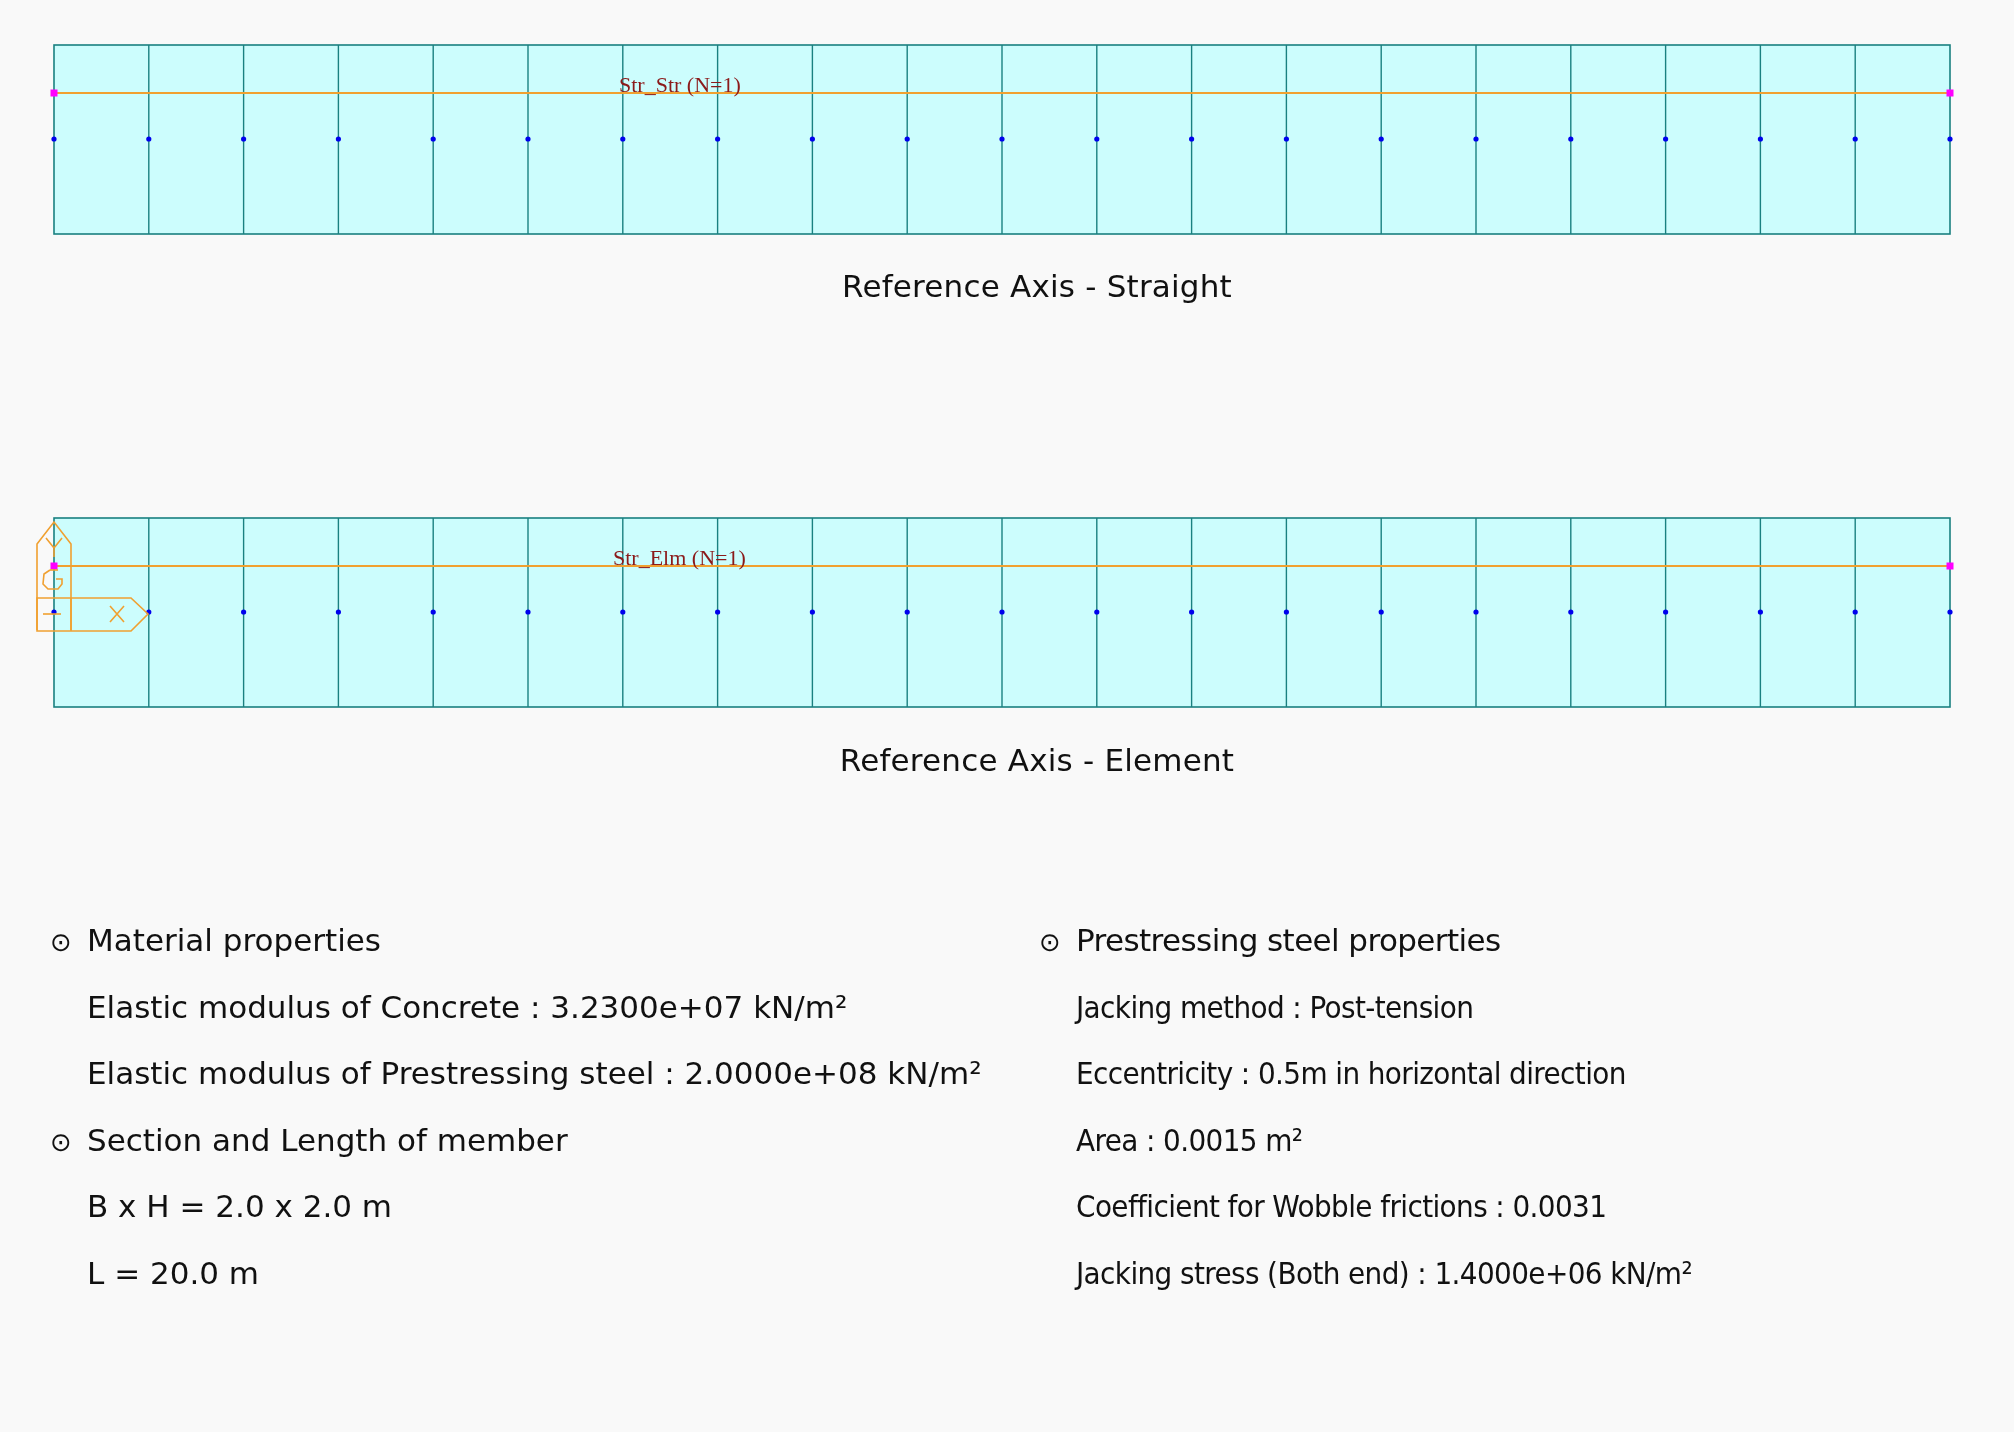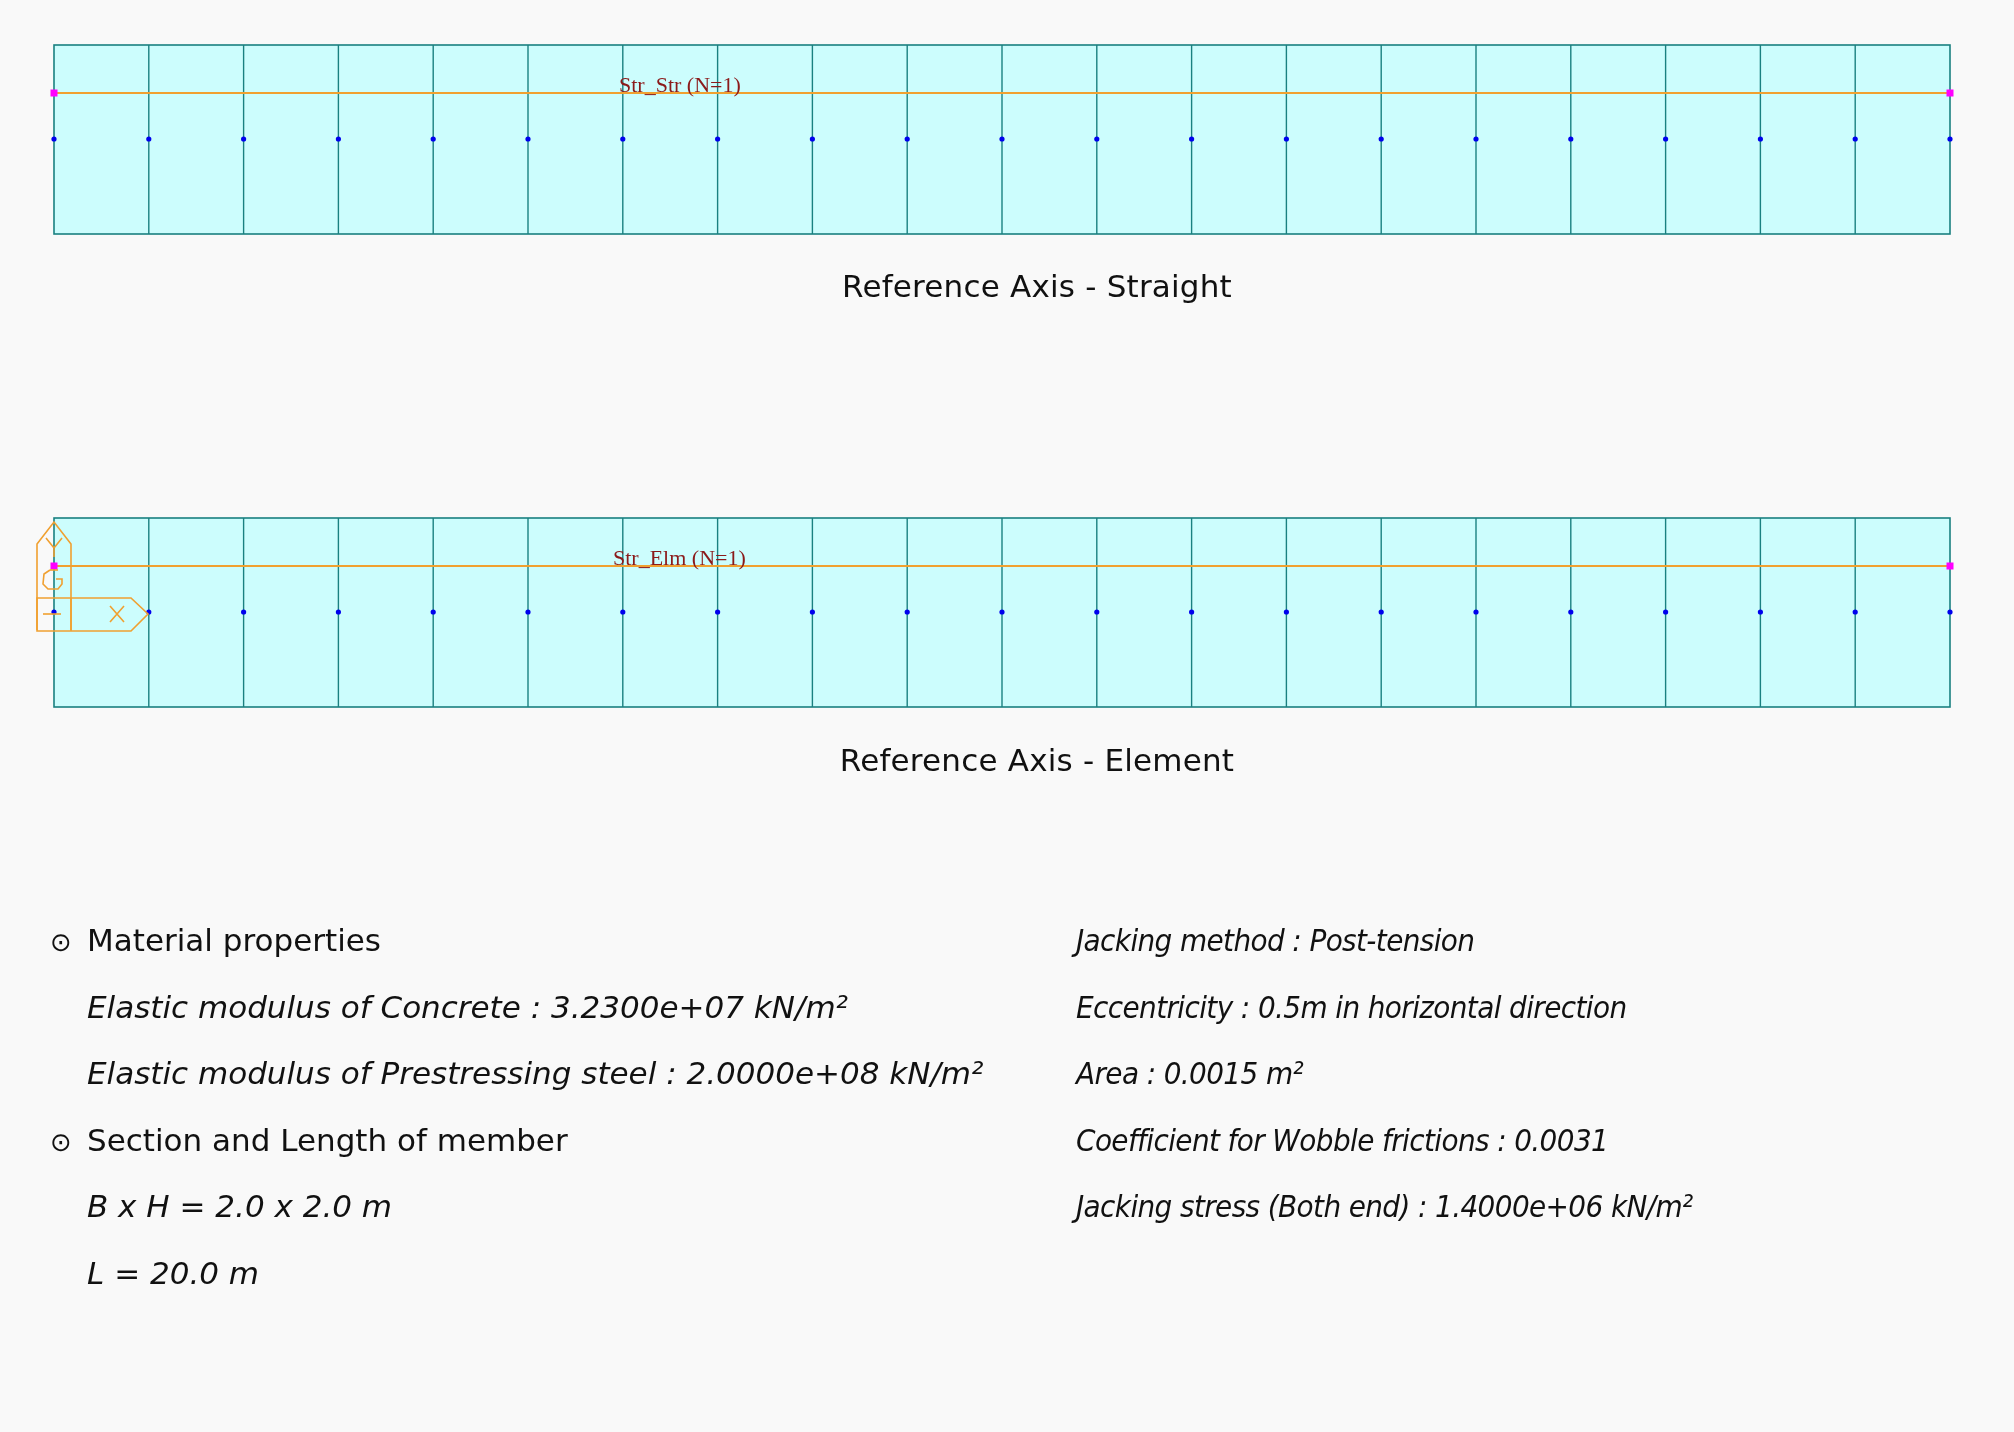--- a/index.html
+++ b/index.html
@@ -12,21 +12,21 @@
     position:absolute; left:0; width:2074px; text-align:center;
     font-size:31px; color:#111; letter-spacing:0.2px;
   }
   .col { position:absolute; top:916px; }
   .col-left { left:50px; }
   .col-right { left:1039px; }
   .line {
     height:66.5px; line-height:48px; font-size:31px; white-space:nowrap;
   }
   .line.head .bullet { display:inline-block; width:37px; font-size:26px; }
-  .line.item { padding-left:37px;font-style:italic; }
+  .line.item { padding-left:37px; }
   .col-right .line { letter-spacing:-0.6px; }
   .col-right .line.item { font-stretch:condensed; }
   .beam-label { font-family:"Liberation Serif", serif; font-size:22px; fill:#8b1a1a; }
 </style>
 </head>
 <body>
 
 <svg class="beam-svg" width="2014" height="260" viewBox="0 0 2014 260" style="top:0;">
   <g id="beam1">
       <rect x="54" y="45" width="1896" height="189" fill="#ccfdfd" stroke="#1a8080" stroke-width="1.6"></rect>
@@ -149,18 +149,21 @@
   <div class="line item">Elastic modulus of Concrete : 3.2300e+07 kN/m²</div>
   <div class="line item">Elastic modulus of Prestressing steel : 2.0000e+08 kN/m²</div>
   <div class="line head">
     <span class="bullet">⊙</span><span>Section and Length of member</span>
   </div>
   <div class="line item">B x H = 2.0 x 2.0 m</div>
   <div class="line item">L = 20.0 m</div>
 </div>
 
 <div class="col col-right">
+  <div class="line head">
+    <span class="bullet">⊙</span><span>Prestressing steel properties</span>
+  </div>
   <div class="line item">Jacking method : Post-tension</div>
   <div class="line item">Eccentricity : 0.5m in horizontal direction</div>
   <div class="line item">Area : 0.0015 m²</div>
   <div class="line item">Coefficient for Wobble frictions : 0.0031</div>
   <div class="line item">Jacking stress (Both end) : 1.4000e+06 kN/m²</div>
 </div>
 
 </body></html>

